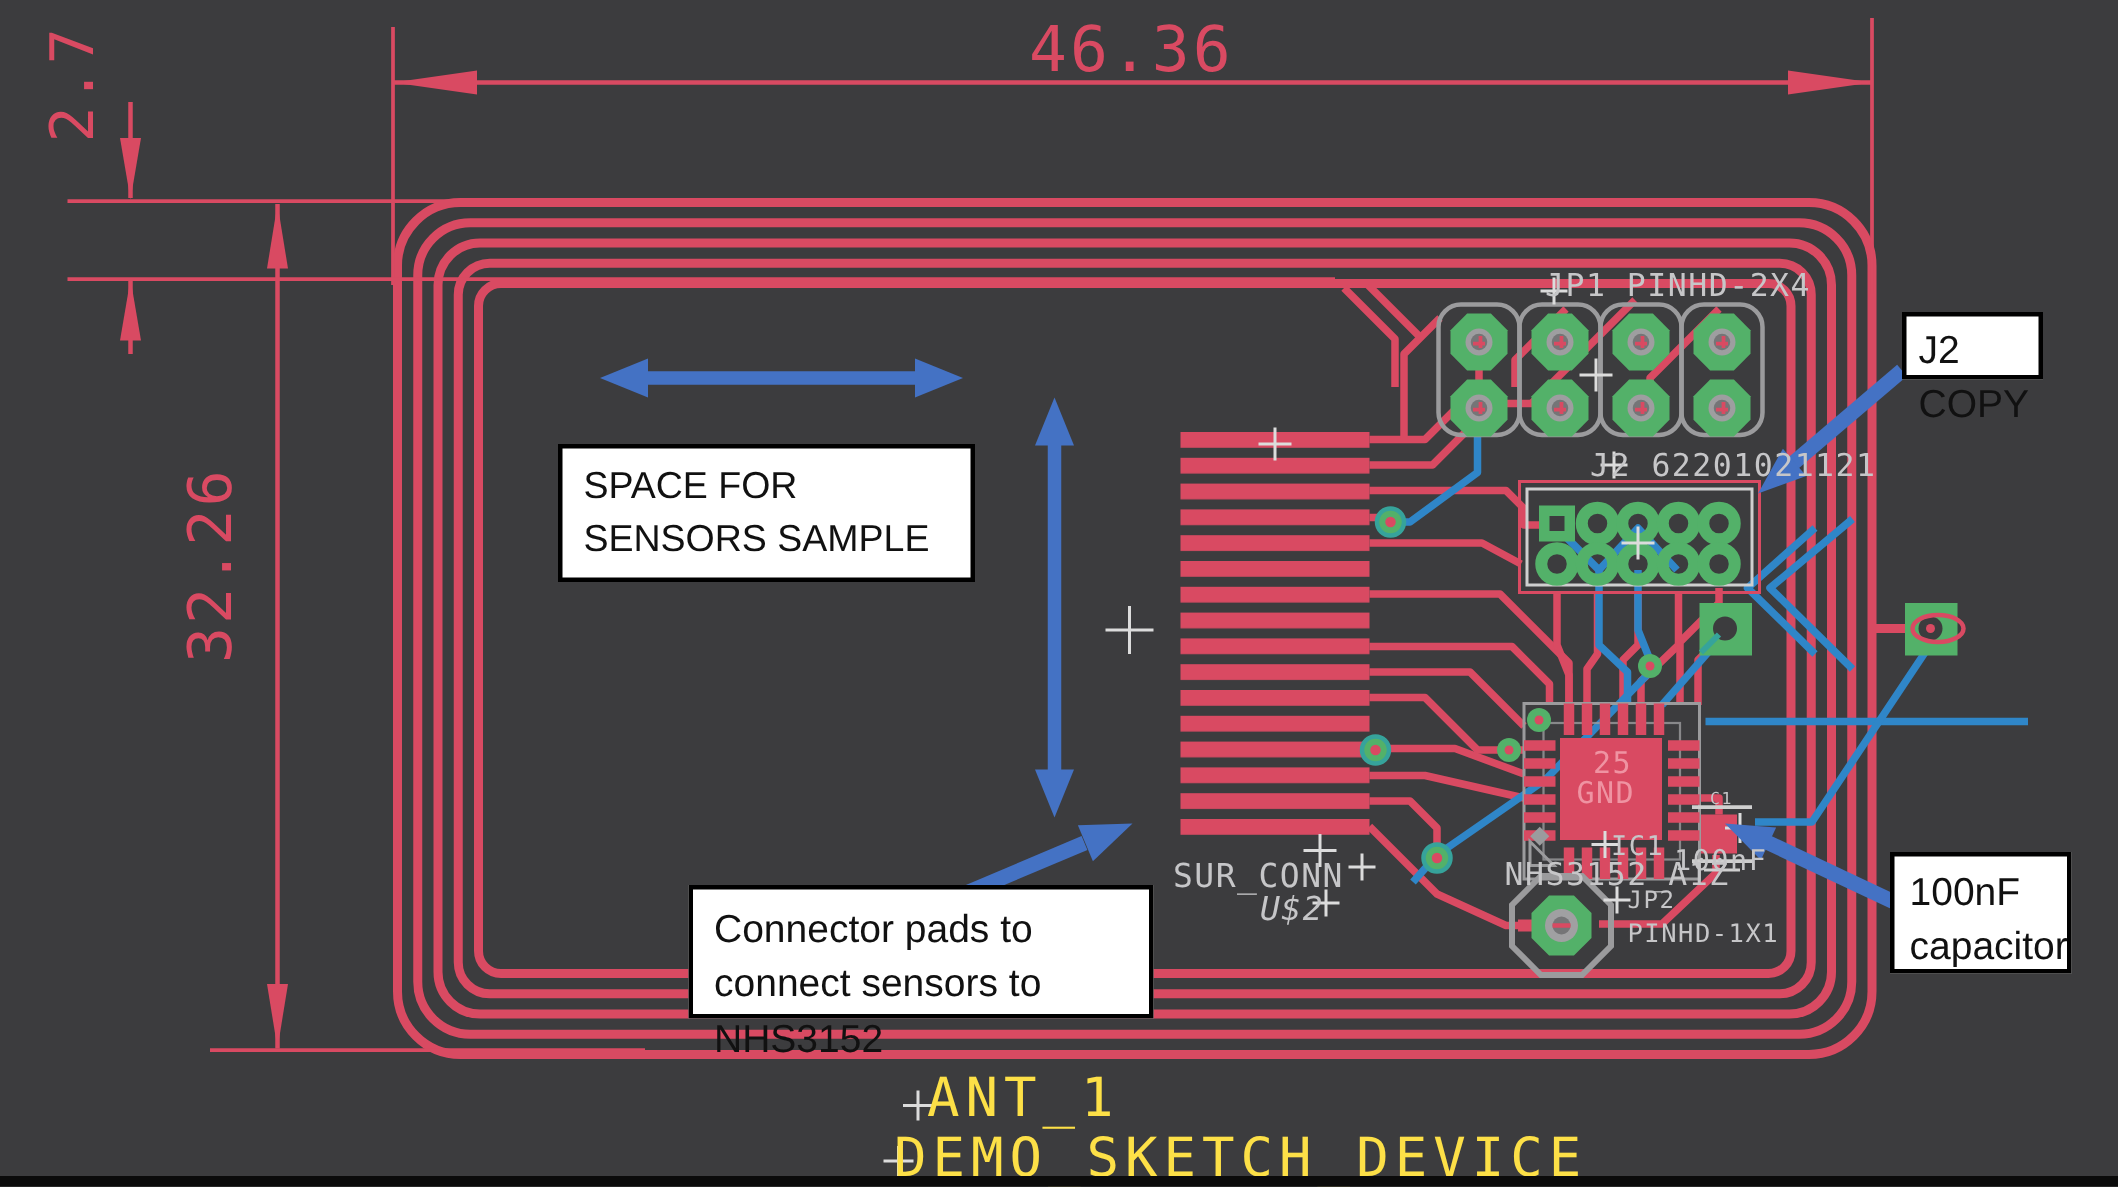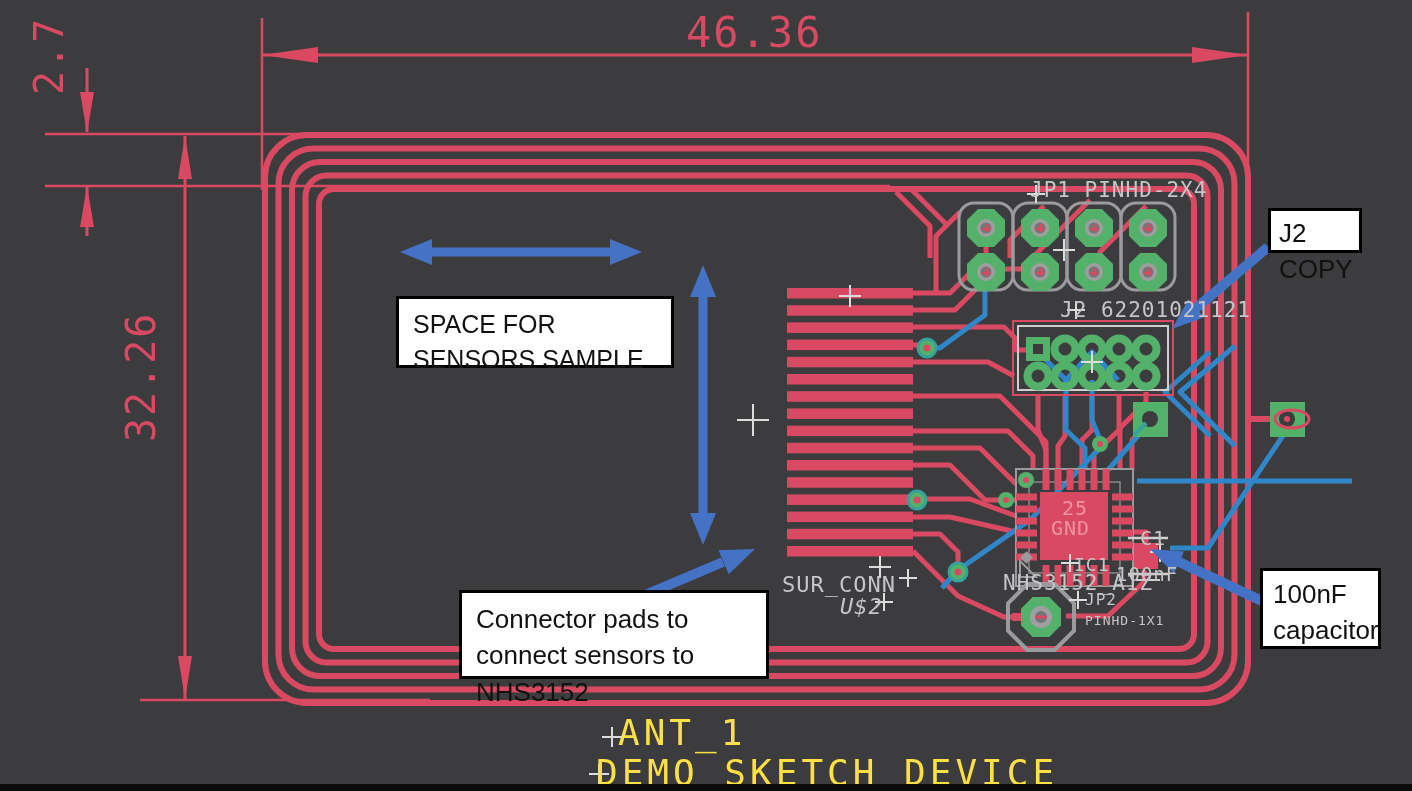--- a/index.html
+++ b/index.html
@@ -274,28 +274,28 @@
 <div class="dim-text" style="left:686px;top:8px;font-size:42px;">46.36</div>
 <div class="dim-text rot" style="left:26px;top:95px;">2.7</div>
 <div class="dim-text rot" style="left:118px;top:442px;">32.26</div>
 
 <div class="pcb-label" style="left:1030px;top:178px;font-size:21px;">JP1 PINHD-2X4</div>
 <div class="pcb-label" style="left:1060px;top:298px;font-size:21px;">J2 62201021121</div>
 <div class="icpad-text" style="left:1062px;top:496px;">25</div>
 <div class="icpad-text" style="left:1051px;top:516px;">GND</div>
 <div class="pcb-label" style="left:1046px;top:554px;font-size:18px;margin-left:28px;">IC1</div>
 <div class="pcb-label" style="left:1003px;top:571px;font-size:21px;">NHS3152_A1Z</div>
-<div class="pcb-label" style="left:1140px;top:526px;font-size:20px;">C1</div>
+<div class="pcb-label" style="left:1140px;top:526px;font-size:11px;">C1</div>
 <div class="pcb-label" style="left:1116px;top:563px;font-size:19px;">100nF</div>
 <div class="pcb-label" style="left:1085px;top:590px;font-size:16px;text-align:right;">JP2</div>
-<div class="pcb-label" style="left:1085px;top:613px;font-size:13px;">PINHD-1X1</div>
+<div class="pcb-label" style="left:1085px;top:613px;font-size:17px;">PINHD-1X1</div>
 <div class="pcb-label" style="left:782px;top:572px;font-size:22px;">SUR_CONN</div>
 <div class="pcb-label" style="left:840px;top:594px;font-size:22px;font-style:italic;">U$2</div>
 <div class="board-name" style="left:618px;top:712px;">ANT_1</div>
 <div class="board-name" style="left:596px;top:752px;">DEMO_SKETCH_DEVICE</div>
 
-<div class="callout" style="left:396px;top:296px;width:278px;height:72px;">SPACE FOR SENSORS SAMPLE</div>
+<div class="callout" style="left:372px;top:296px;width:278px;height:92px;">SPACE FOR SENSORS SAMPLE</div>
 <div class="callout" style="left:459px;top:590px;width:310px;height:89px;font-size:26px;">Connector pads to connect sensors to NHS3152</div>
 <div class="callout" style="left:1268px;top:208px;width:94px;height:45px;padding:4px 8px;font-size:26px;">J2 COPY</div>
 <div class="callout" style="left:1260px;top:568px;width:121px;height:81px;padding:5px 10px;font-size:26px;">100nF capacitor</div>
 
 <div class="bottom-bar"></div>
 </div>
 
 </body></html>

